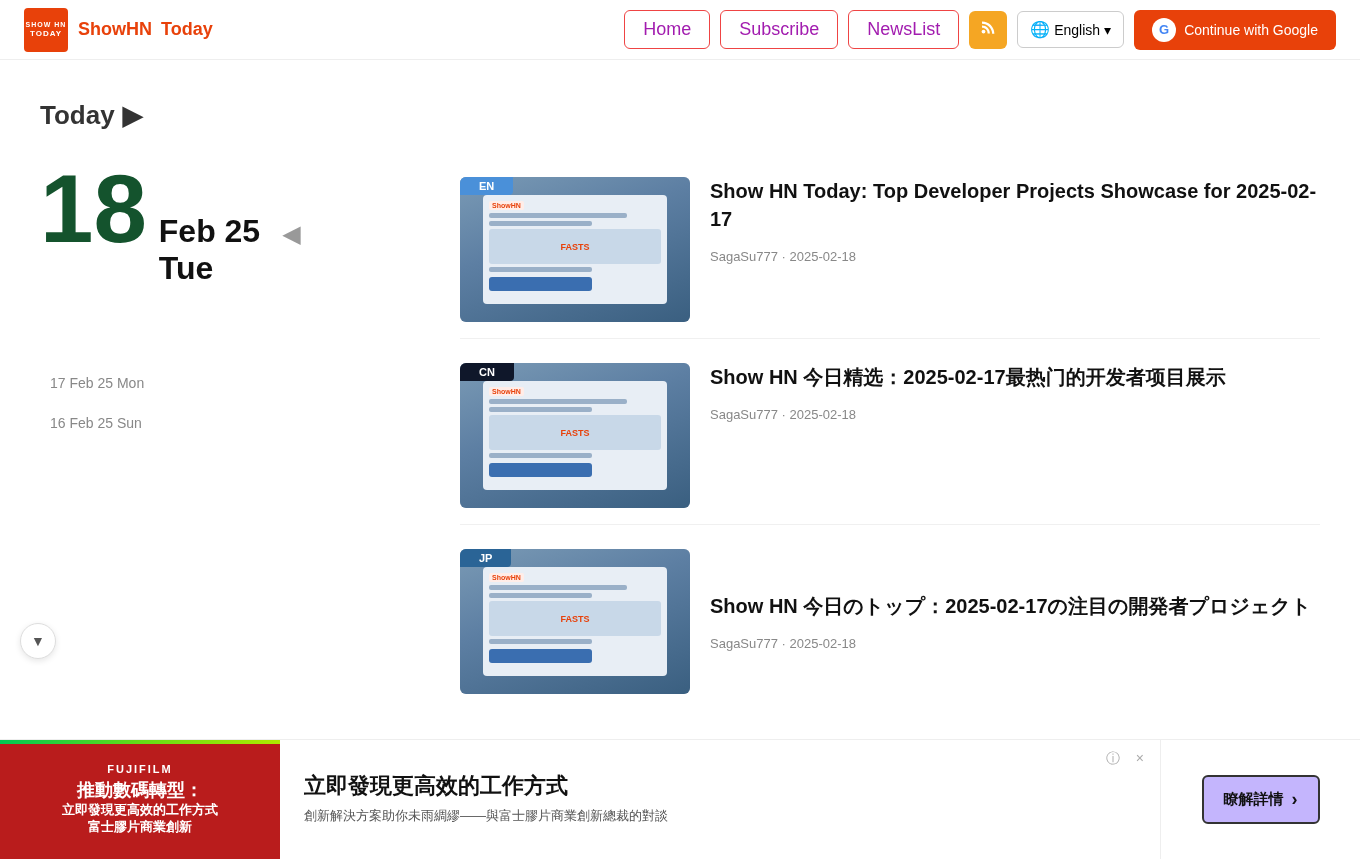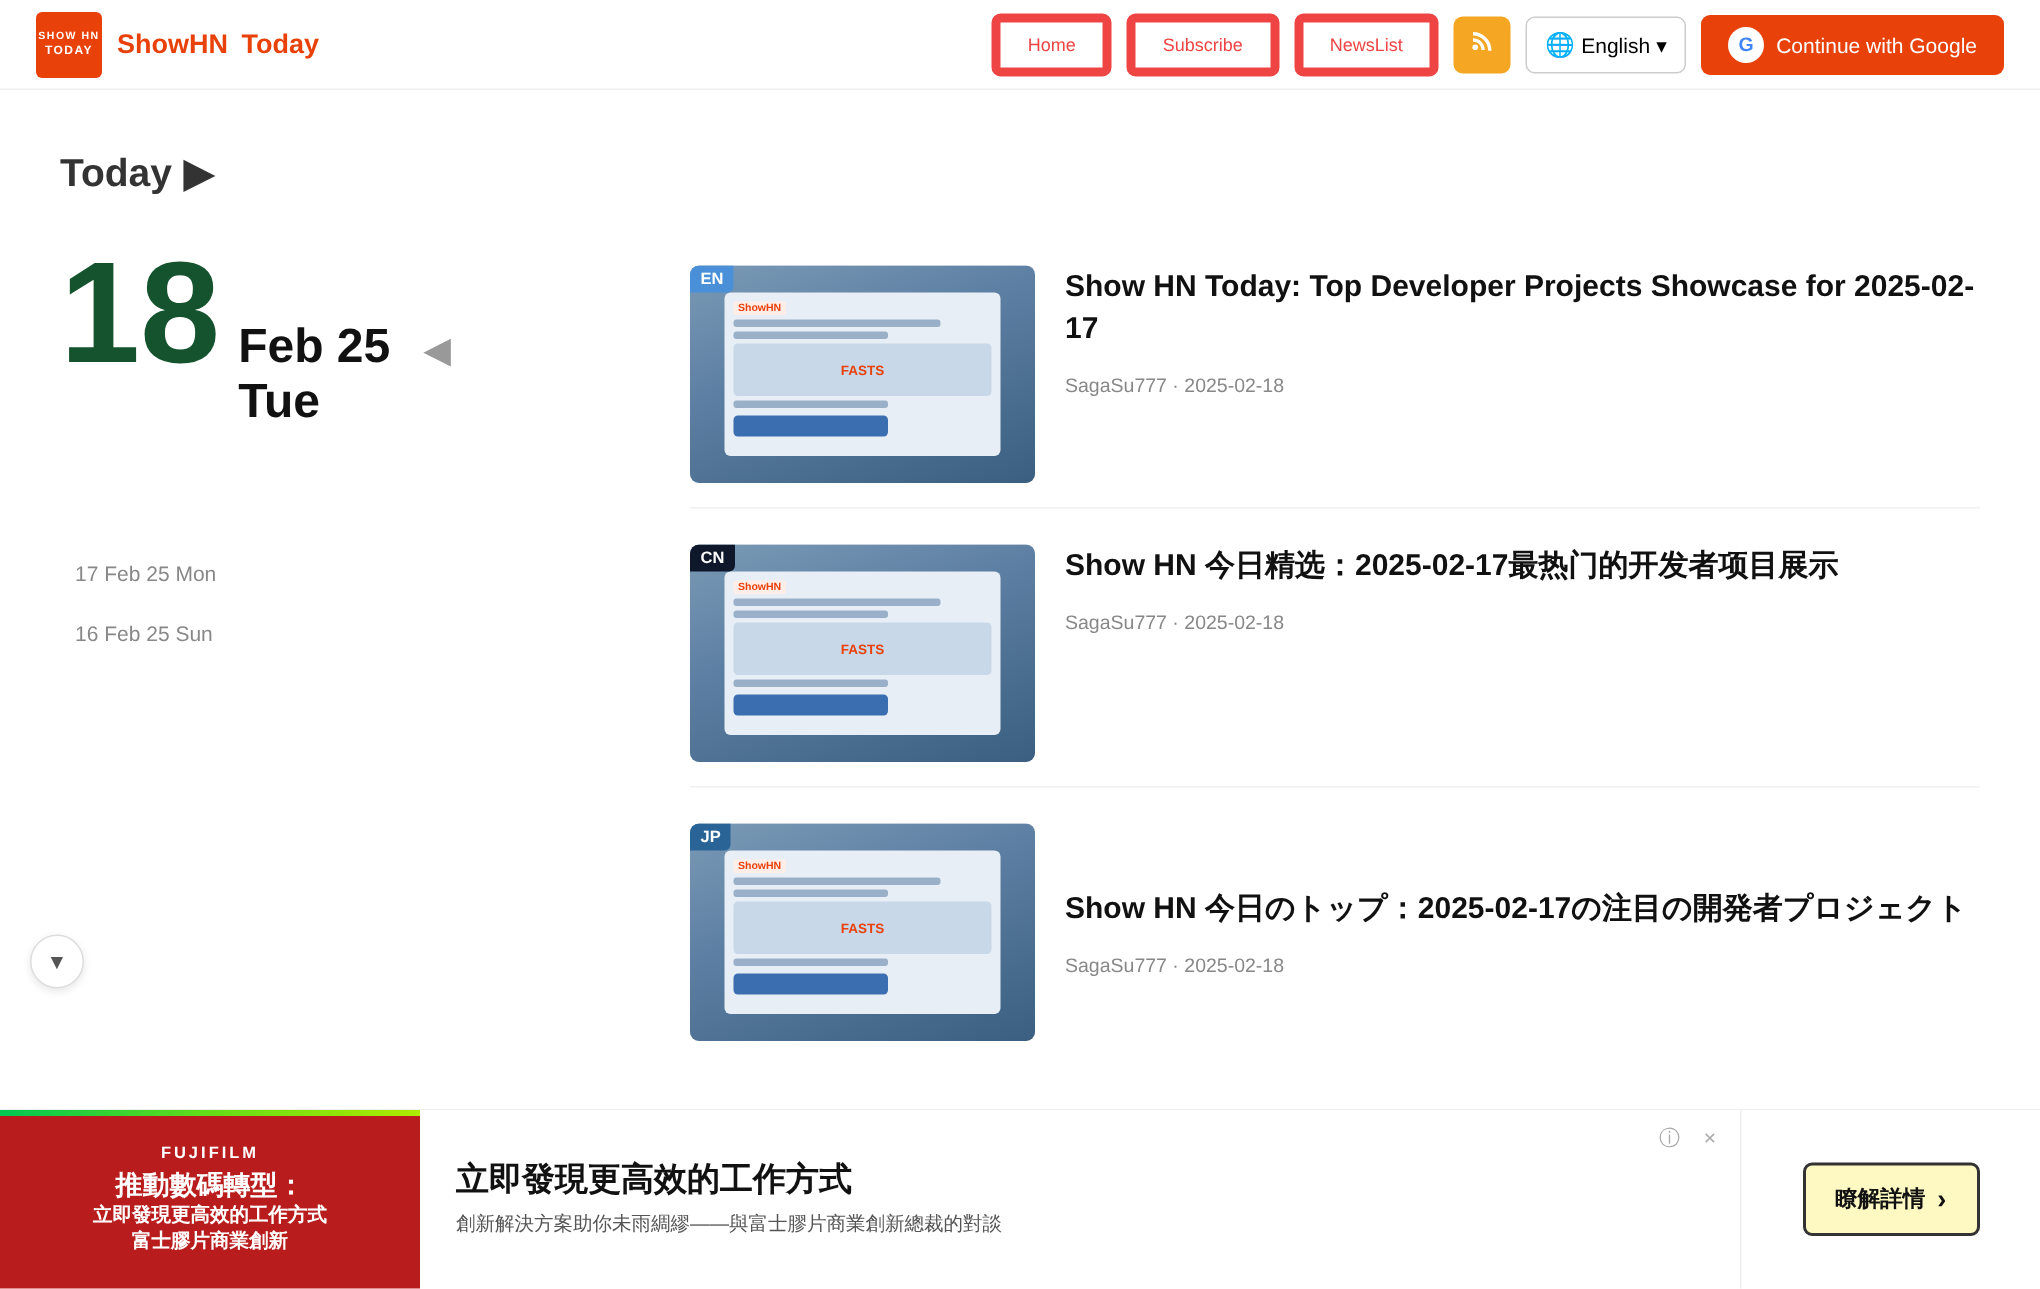--- a/index.html
+++ b/index.html
@@ -31,26 +31,26 @@
       align-items: center;
       justify-content: center;
       border-radius: 4px;
       line-height: 1.2;
     }
     .logo-text { font-size: 18px; font-weight: 700; }
     .logo-text span { color: #e8410a; }
     .navbar-right { display: flex; align-items: center; gap: 10px; }
     .nav-btn {
       padding: 8px 18px;
-      border: 6px solid #ef4444;
+      border: 1px solid #ef4444;
       border-radius: 6px;
       background: #fff;
-      font-size: 12px;
-      cursor: pointer;
-      color: #ef4444;
+      font-size: 18px;
+      cursor: pointer;
+      color: #a21caf;
     }
     .rss-btn {
       width: 38px;
       height: 38px;
       background: #f5a623;
       border-radius: 6px;
       display: flex;
       align-items: center;
       justify-content: center;
       cursor: pointer;
@@ -193,21 +193,21 @@
       border-radius: 6px;
       background: #c9d3de;
     }
     .lang-badge {
       position: absolute;
       top: 0;
       left: 0;
       color: #fff;
       font-size: 11px;
       font-weight: 700;
-      padding: 3px 7px;
+      padding: 3px 19px;
       border-radius: 0 0 4px 0;
       z-index: 2;
     }
     .lang-badge.en { background: #4a90d9; }
     .lang-badge.cn { background: #0f172a; }
     .lang-badge.jp { background: #2a6496; }
 
     
     .thumbnail-img {
       width: 100%;
@@ -369,21 +369,21 @@
       align-items: center;
       justify-content: center;
       border-left: 1px solid #eee;
       flex-shrink: 0;
     }
     .ad-cta-btn {
       display: flex;
       align-items: center;
       gap: 8px;
       padding: 12px 20px;
-      background: #fef9c3;
+      background: #c4b5fd;
       border: 2px solid #333;
       border-radius: 6px;
       font-size: 15px;
       font-weight: 600;
       cursor: pointer;
       color: #111;
     }
     .ad-cta-arrow { font-size: 18px; }
   </style>
 </head>

